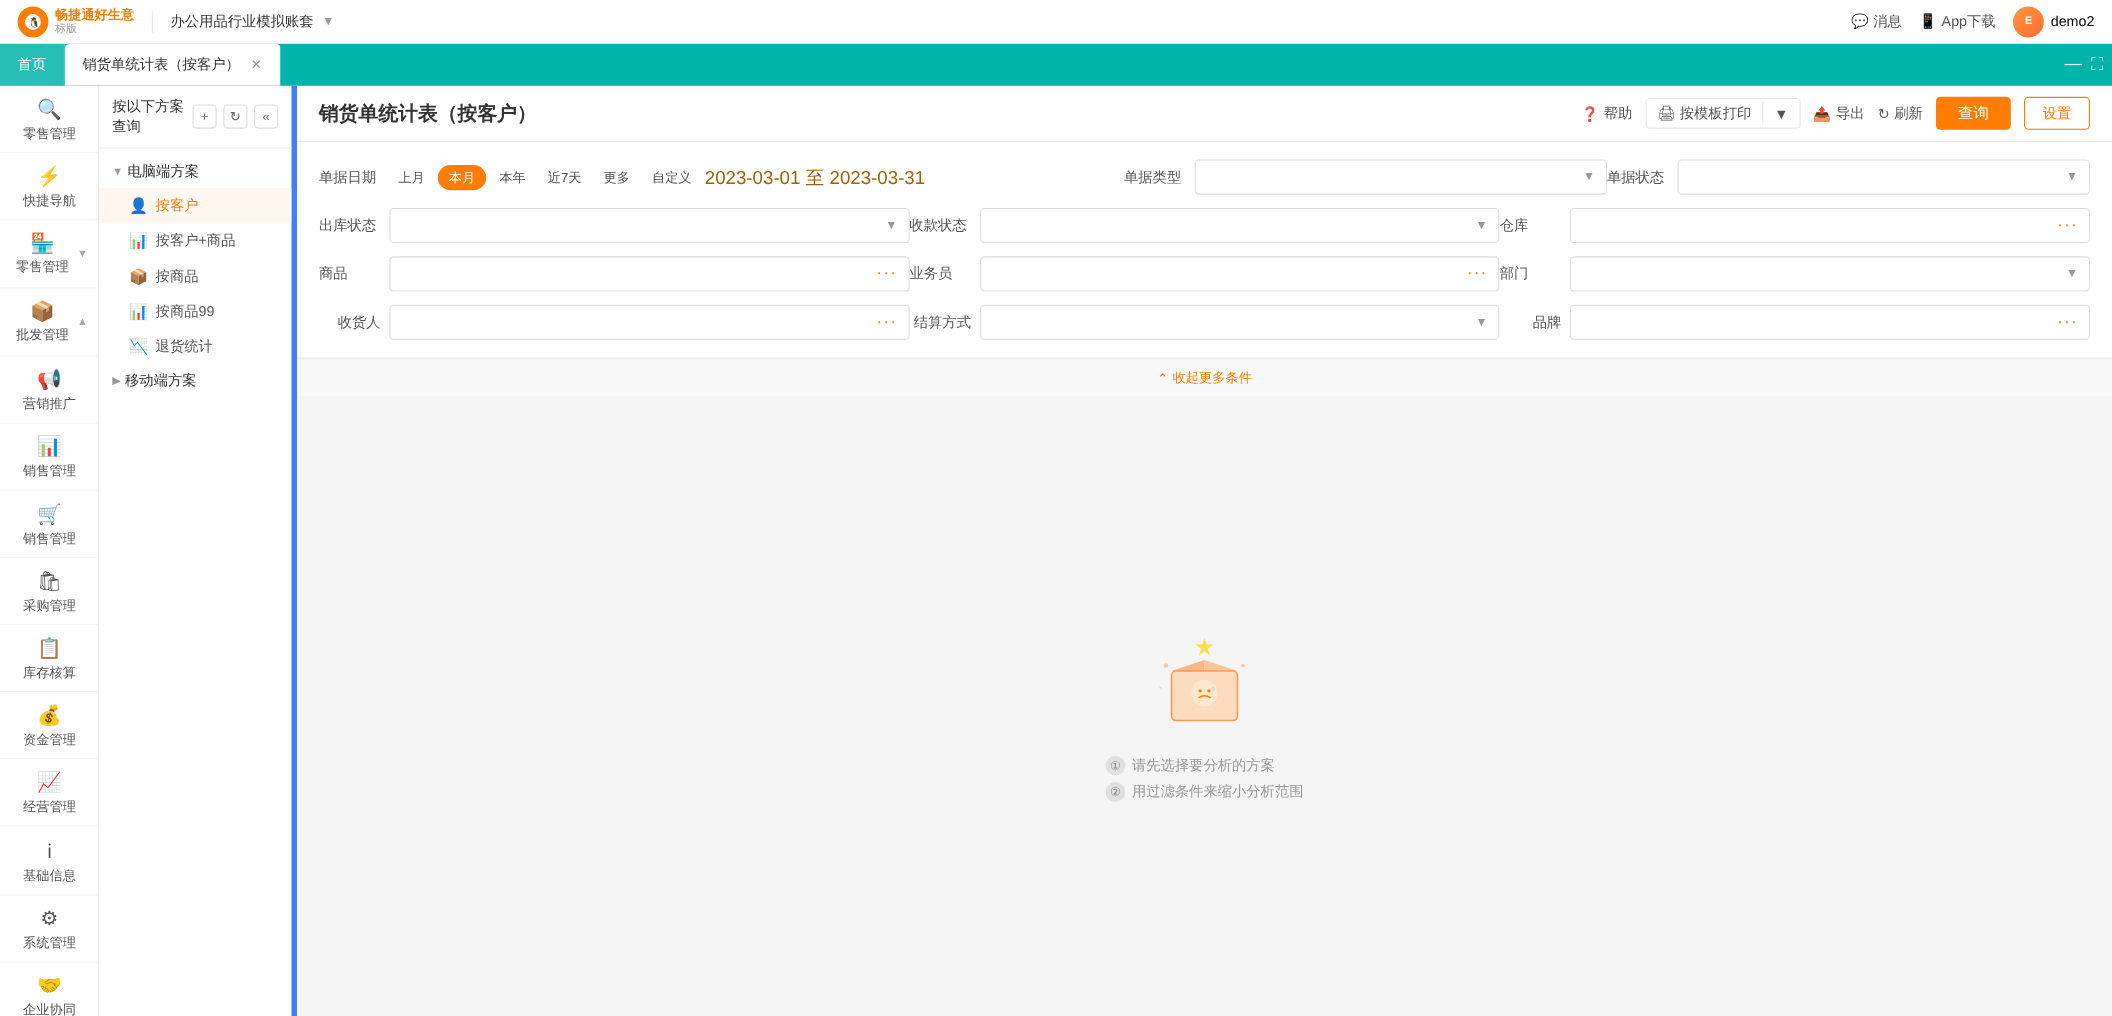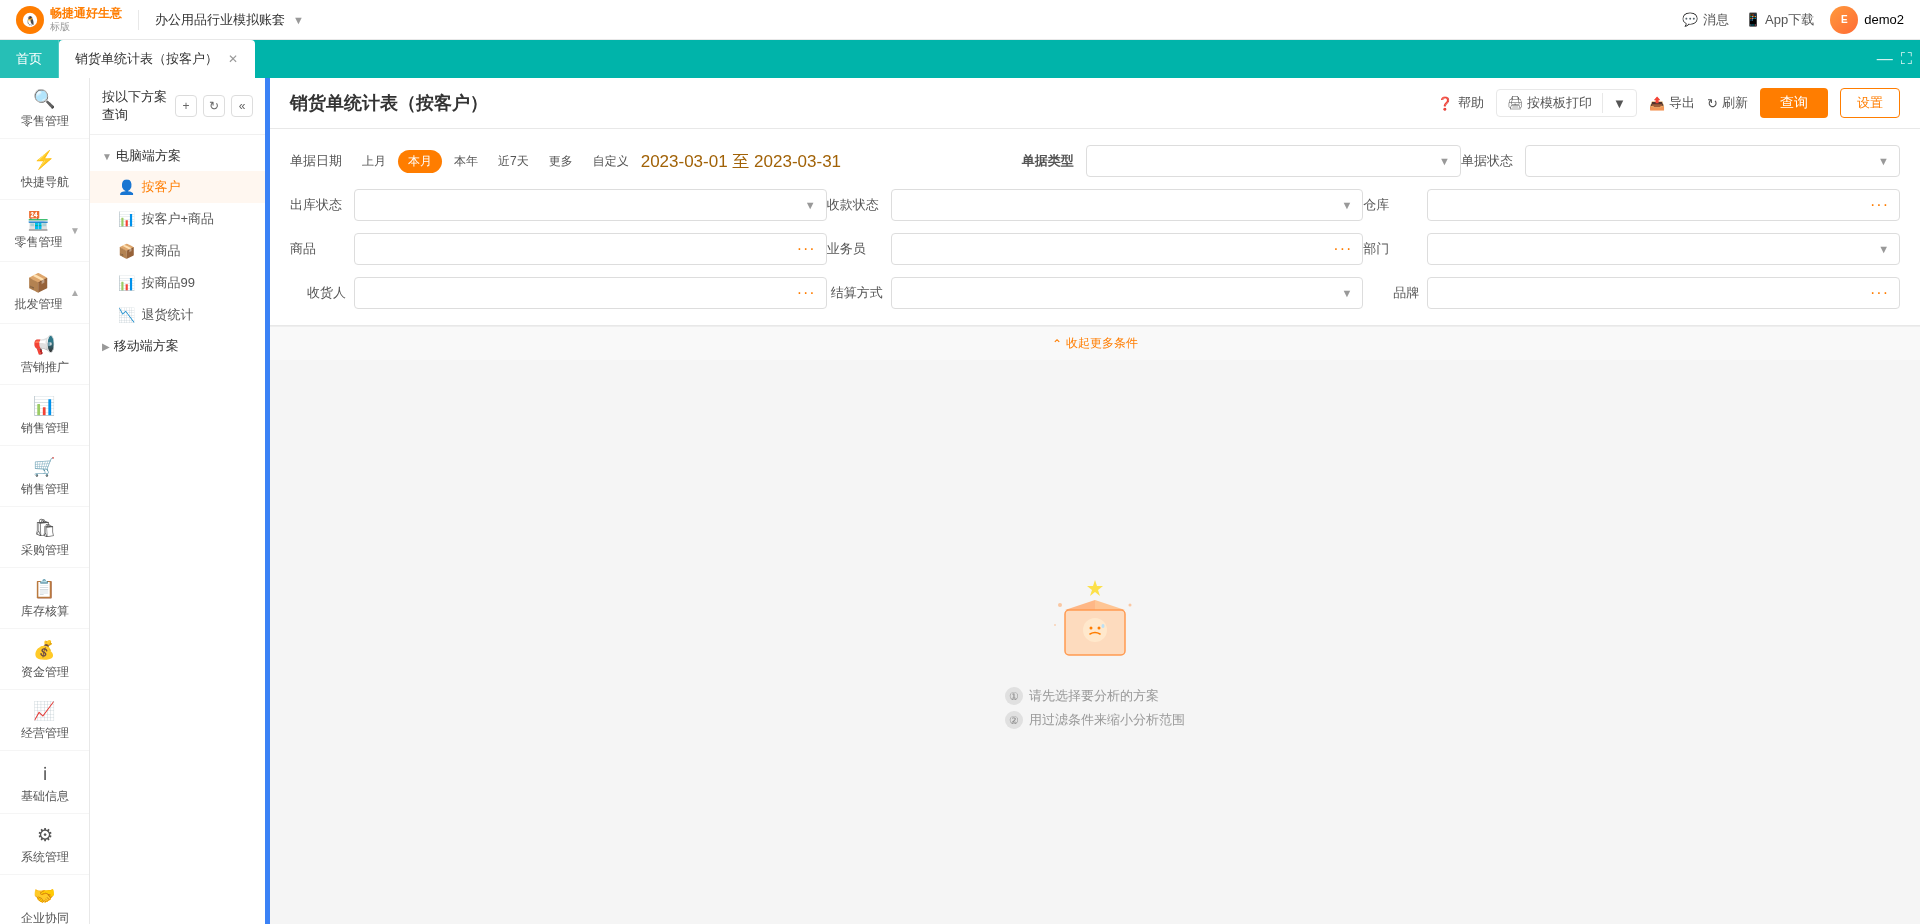--- a/index.html
+++ b/index.html
@@ -392,21 +392,21 @@
               <button class="date-tab">上月</button>
               <button class="date-tab active">本月</button>
               <button class="date-tab">本年</button>
               <button class="date-tab">近7天</button>
               <button class="date-tab">更多</button>
               <button class="date-tab">自定义</button>
             </div>
             <span class="date-range">2023-03-01 至 2023-03-31</span>
           </div>
         </div>
-        <div class="filter-item" style="flex:0.6;font-weight:bold;">
+        <div class="filter-item" style="flex:0.6;">
           <span class="filter-label">单据类型</span>
           <div class="filter-input">
             <span></span>
             <span class="arrow">▼</span>
           </div>
         </div>
         <div class="filter-item" style="flex:0.6;">
           <span class="filter-label">单据状态</span>
           <div class="filter-input">
             <span></span>

